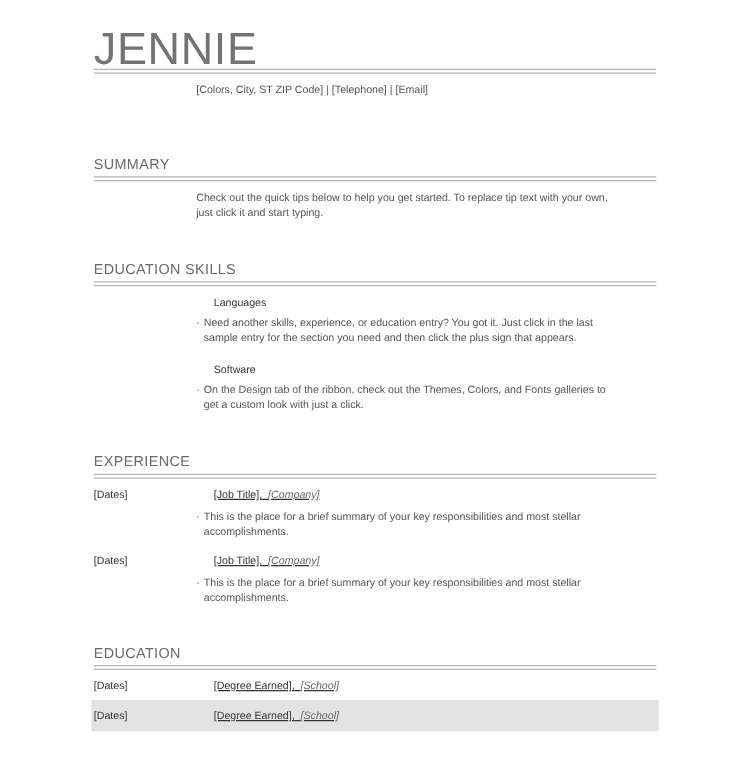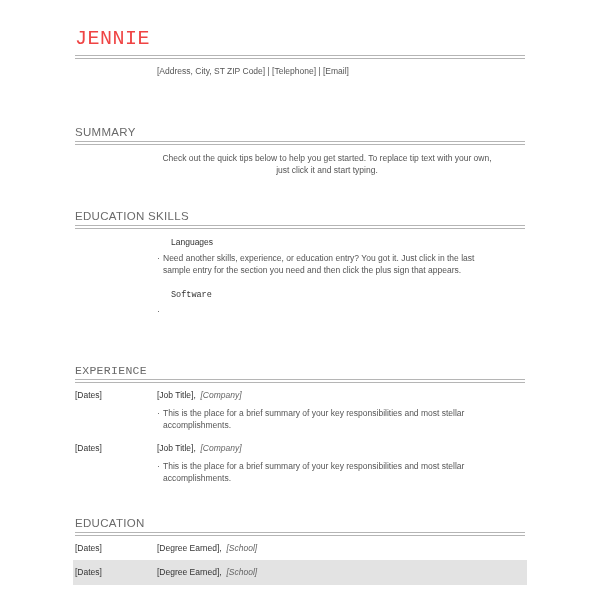--- a/index.html
+++ b/index.html
@@ -1,59 +1,60 @@
 <!DOCTYPE html>
 <html><head>
 <meta charset="utf-8">
 <style>
   html, body { margin: 0; padding: 0; background: #ffffff; }
   body { width: 600px; height: 607px; position: relative; overflow: hidden;
          font-family: "Liberation Sans", sans-serif; color: #404040; }
   .page { position: absolute; left: 75px; top: 0; width: 450px; }
-  .name { position: absolute; left: 0; top: 20px; font-size: 20px; color: #ef4444;
-          letter-spacing: 0.5px; font-weight: normal; line-height: 38px; font-family: Liberation Mono, monospace; }
+  .name { position: absolute; left: 0; top: 20px; font-size: 36px; color: #737373;
+          letter-spacing: 0.5px; font-weight: normal; line-height: 38px; }
   .dbl { position: absolute; left: 0; width: 450px; height: 4px;
          border-top: 1px solid #b5b5b5; border-bottom: 1px solid #b5b5b5; box-sizing: border-box; }
   .contact { position: absolute; left: 82px; top: 66px; font-size: 8.5px; color: #555; }
   .heading { position: absolute; left: 0; font-size: 11.5px; color: #6a6a6a; letter-spacing: 0.3px; text-align: center; }
   .para { position: absolute; left: 82px; width: 340px; font-size: 8.5px; line-height: 12px; color: #555; }
   .subhead { position: absolute; left: 96px; font-size: 8.5px; color: #333; }
   .bullet { position: absolute; left: 82px; width: 340px; font-size: 8.5px; line-height: 12px; color: #555;
             padding-left: 6px; box-sizing: border-box; }
   .bullet .dot { position: absolute; left: 0; top: 0; }
   .row-date { position: absolute; left: 0; font-size: 8.5px; color: #333; }
-  .row-title { position: absolute; left: 82px; font-size: 8.5px; color: #333; }
+  .row-title { position: absolute; left: 96px; font-size: 8.5px; color: #333; text-decoration: underline; }
   .row-title i { color: #666; font-style: italic; }
   .shade { position: absolute; left: -2px; width: 454px; height: 25px; background: #e3e3e3; }
 </style>
 </head>
 <body>
 
 <div class="page">
   <div class="name">JENNIE</div>
   <div class="dbl" style="top:55px;"></div>
-  <div class="contact">[Address, City, ST  ZIP Code]  |  [Telephone]  |  [Email]</div>
+  <div class="contact">[Colors, City, ST  ZIP Code]  |  [Telephone]  |  [Email]</div>
 
   <div class="heading" style="top:126px;">SUMMARY</div>
   <div class="dbl" style="top:141px;"></div>
-  <div class="para" style="top:152px;text-align:center;">Check out the quick tips below to help you get started. To replace tip text with your own, just click it and start typing.</div>
+  <div class="para" style="top:152px;">Check out the quick tips below to help you get started. To replace tip text with your own, just click it and start typing.</div>
 
   <div class="heading" style="top:210px;">EDUCATION SKILLS</div>
   <div class="dbl" style="top:225px;"></div>
   <div class="subhead" style="top:237px;">Languages</div>
   <div class="bullet" style="top:252px;">
     <span class="dot">·</span>
     <span>Need another skills, experience, or education entry? You got it. Just click in the last sample entry for the section you need and then click the plus sign that appears.</span>
   </div>
-  <div class="subhead" style="top:290px;font-family:Liberation Mono, monospace;">Software</div>
+  <div class="subhead" style="top:290px;">Software</div>
   <div class="bullet" style="top:305px;">
     <span class="dot">·</span>
+    <span>On the Design tab of the ribbon, check out the Themes, Colors, and Fonts galleries to get a custom look with just a click.</span>
   </div>
 
-  <div class="heading" style="top:364px;font-family:Liberation Mono, monospace;">EXPERIENCE</div>
+  <div class="heading" style="top:364px;">EXPERIENCE</div>
   <div class="dbl" style="top:379px;"></div>
 
   <div class="row-date" style="top:390px;">[Dates]</div>
   <div class="row-title" style="top:390px;">
     <span>[Job Title],</span>&nbsp;
     <i>[Company]</i>
   </div>
   <div class="bullet" style="top:407px;">
     <span class="dot">·</span>
     <span>This is the place for a brief summary of your key responsibilities and most stellar accomplishments.</span>

